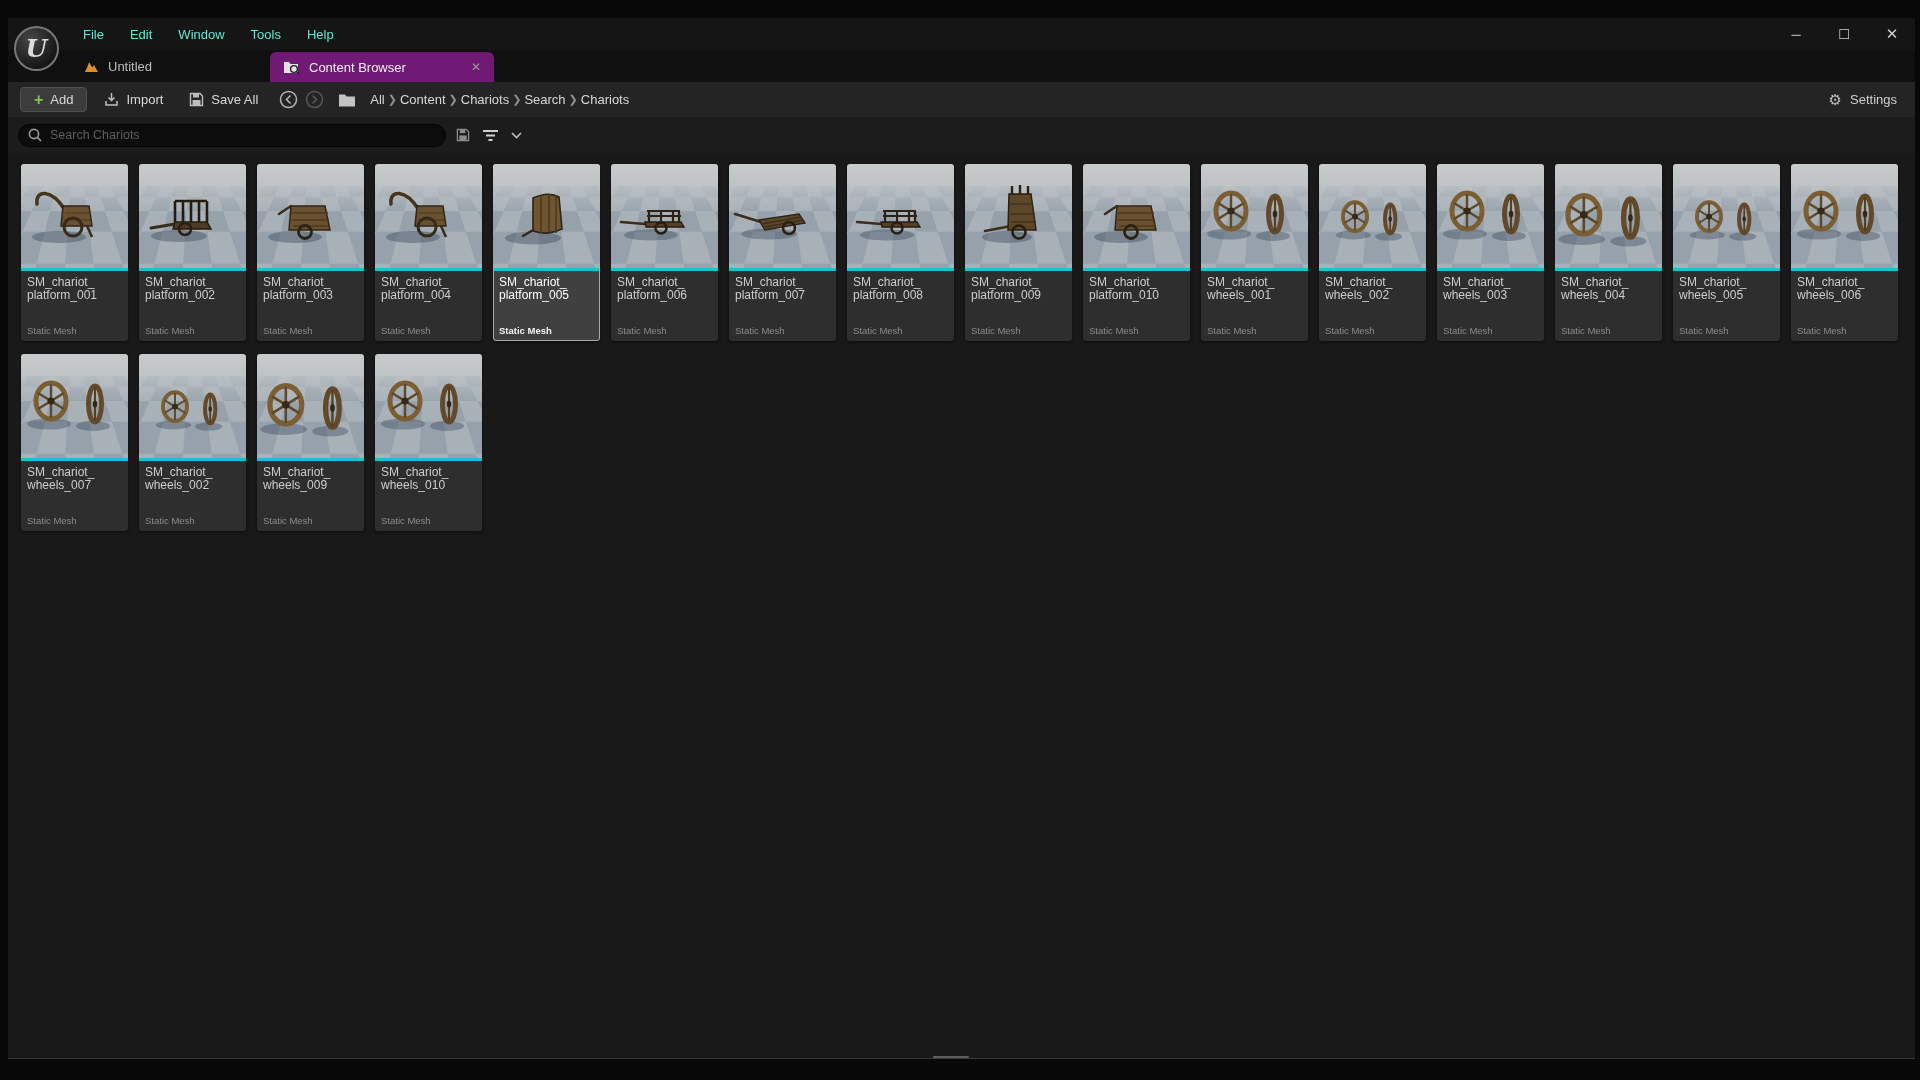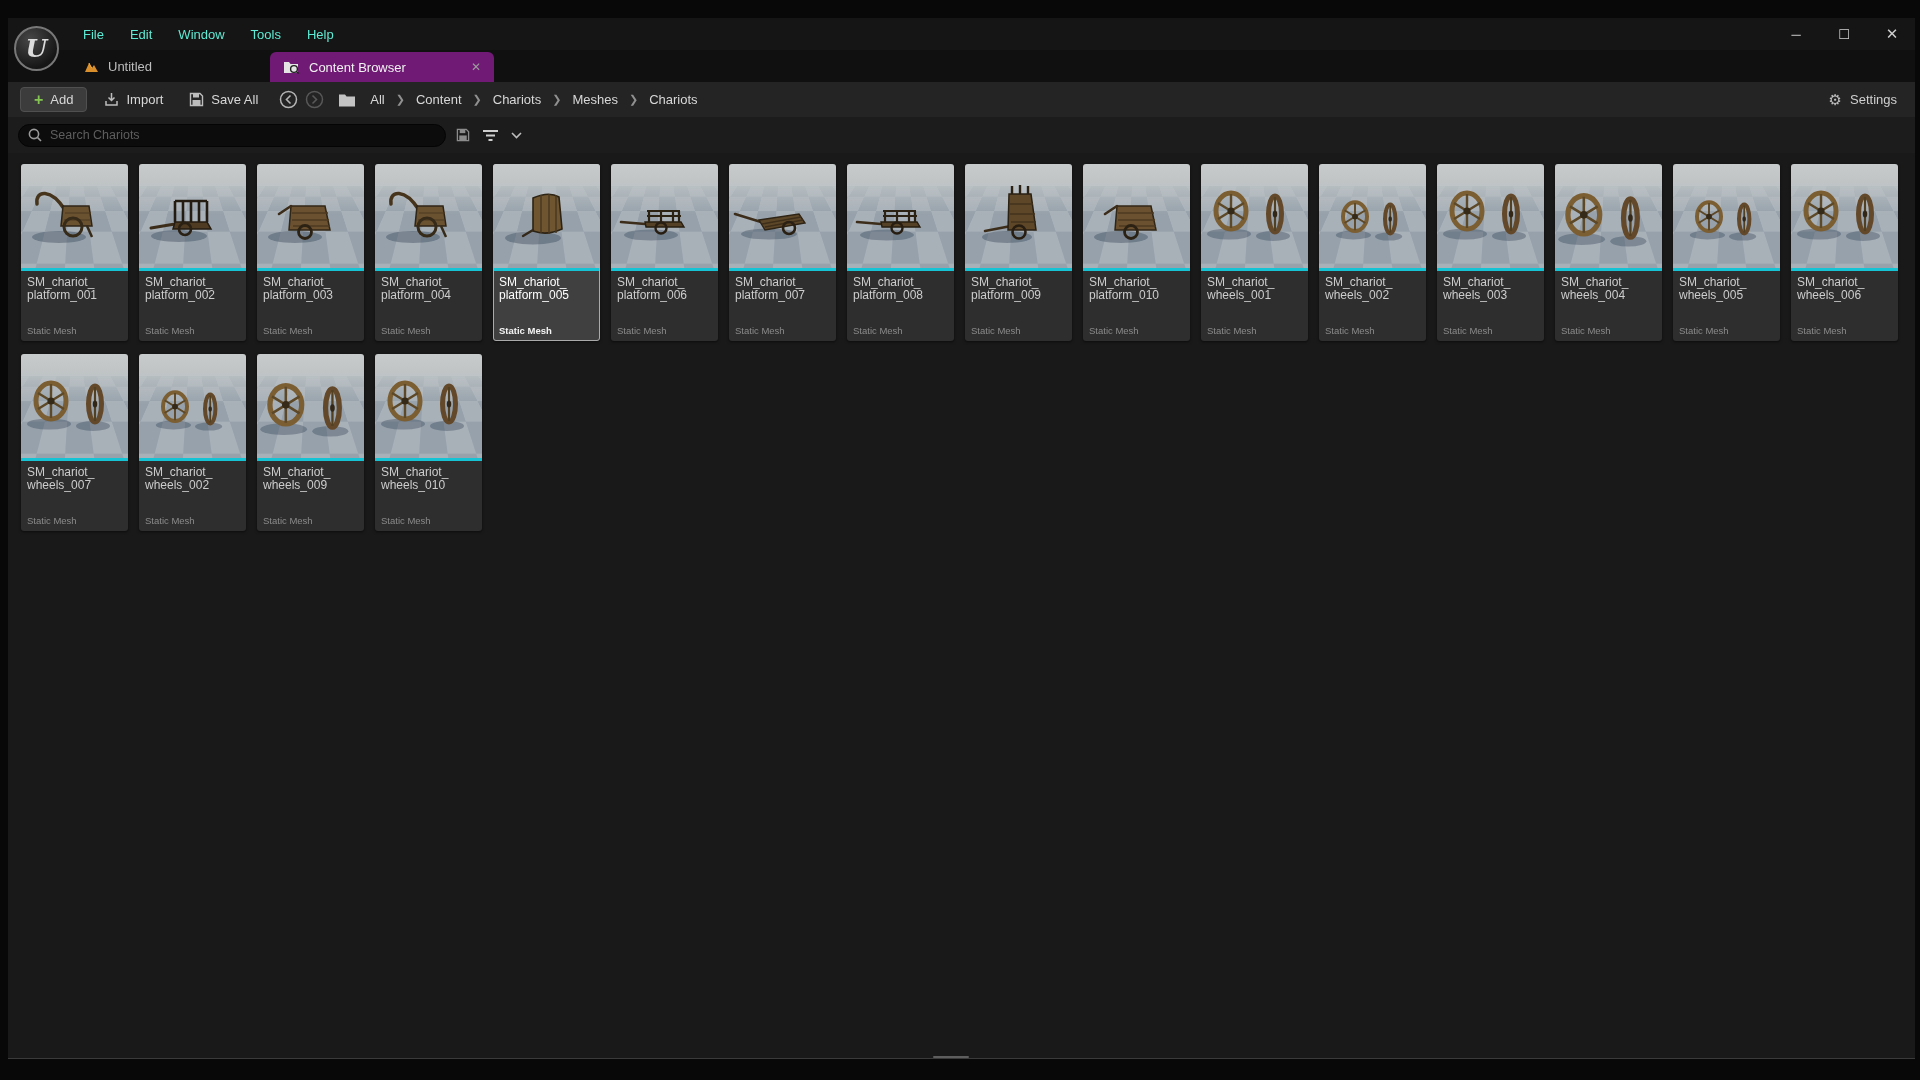--- a/index.html
+++ b/index.html
@@ -36,21 +36,21 @@
   .cb-close { margin-left:auto; color:#9c9c9c; font-size:12px; }
 
   
   .toolbar { height:35px; background:#242424; display:flex; align-items:center; padding:0 12px;
              gap:8px; font-size:13px; color:#d8d8d8; flex:0 0 auto; }
   .add-btn { display:flex; align-items:center; gap:7px; background:#3c3c3c; border:1px solid #505050;
              border-radius:4px; height:25px; padding:0 13px; }
   .plus { color:#84c451; font-size:16px; font-weight:bold; line-height:1; }
   .tool-btn { display:flex; align-items:center; gap:7px; padding:0 9px; height:100%; }
   .navs { display:flex; align-items:center; gap:7px; margin-left:4px; }
-  .crumbs { display:flex; align-items:center; gap:11px; margin-left:6px; }
+  .crumbs { display:flex; align-items:center; gap:3px; margin-left:6px; }
   .crumb { color:#d8d8d8; }
   .crumb-sep { color:#909090; font-size:11px; font-weight:bold; }
   .settings { margin-left:auto; display:flex; align-items:center; gap:8px; color:#cfcfcf; padding-right:6px; }
   .gear { font-size:15px; color:#bdbdbd; line-height:1; }
 
   
   .search-row { height:36px; background:#1c1c1c; display:flex; align-items:center; padding:0 10px; gap:10px; flex:0 0 auto; }
   .search-pill { width:428px; height:23px; background:#0c0c0c; border:1px solid #040404; border-radius:12px;
                  display:flex; align-items:center; padding:0 9px; gap:8px; }
   .search-pill input { flex:1; background:transparent; border:none; outline:none; color:#cfcfcf; font-size:12.5px;
@@ -231,21 +231,21 @@
       <svg class="icon-svg" width="18" height="14" viewBox="0 0 18 14" style="margin-left:6px">
         <path d="M1 1.5 h6 l1.6 2 H17 v10 H1 z" fill="#c3c3c3"></path>
       </svg>
       <div class="crumbs">
           <span class="crumb">All</span>
           <span class="crumb-sep">❯</span>
           <span class="crumb">Content</span>
           <span class="crumb-sep">❯</span>
           <span class="crumb">Chariots</span>
           <span class="crumb-sep">❯</span>
-          <span class="crumb">Meshes</span>
+          <span class="crumb">Search</span>
           <span class="crumb-sep">❯</span>
           <span class="crumb">Chariots</span>
         </div>
       <div class="settings">
         <span class="gear">⚙</span>
         <span>Settings</span>
       </div>
     </div>
 
     <div class="search-row">

